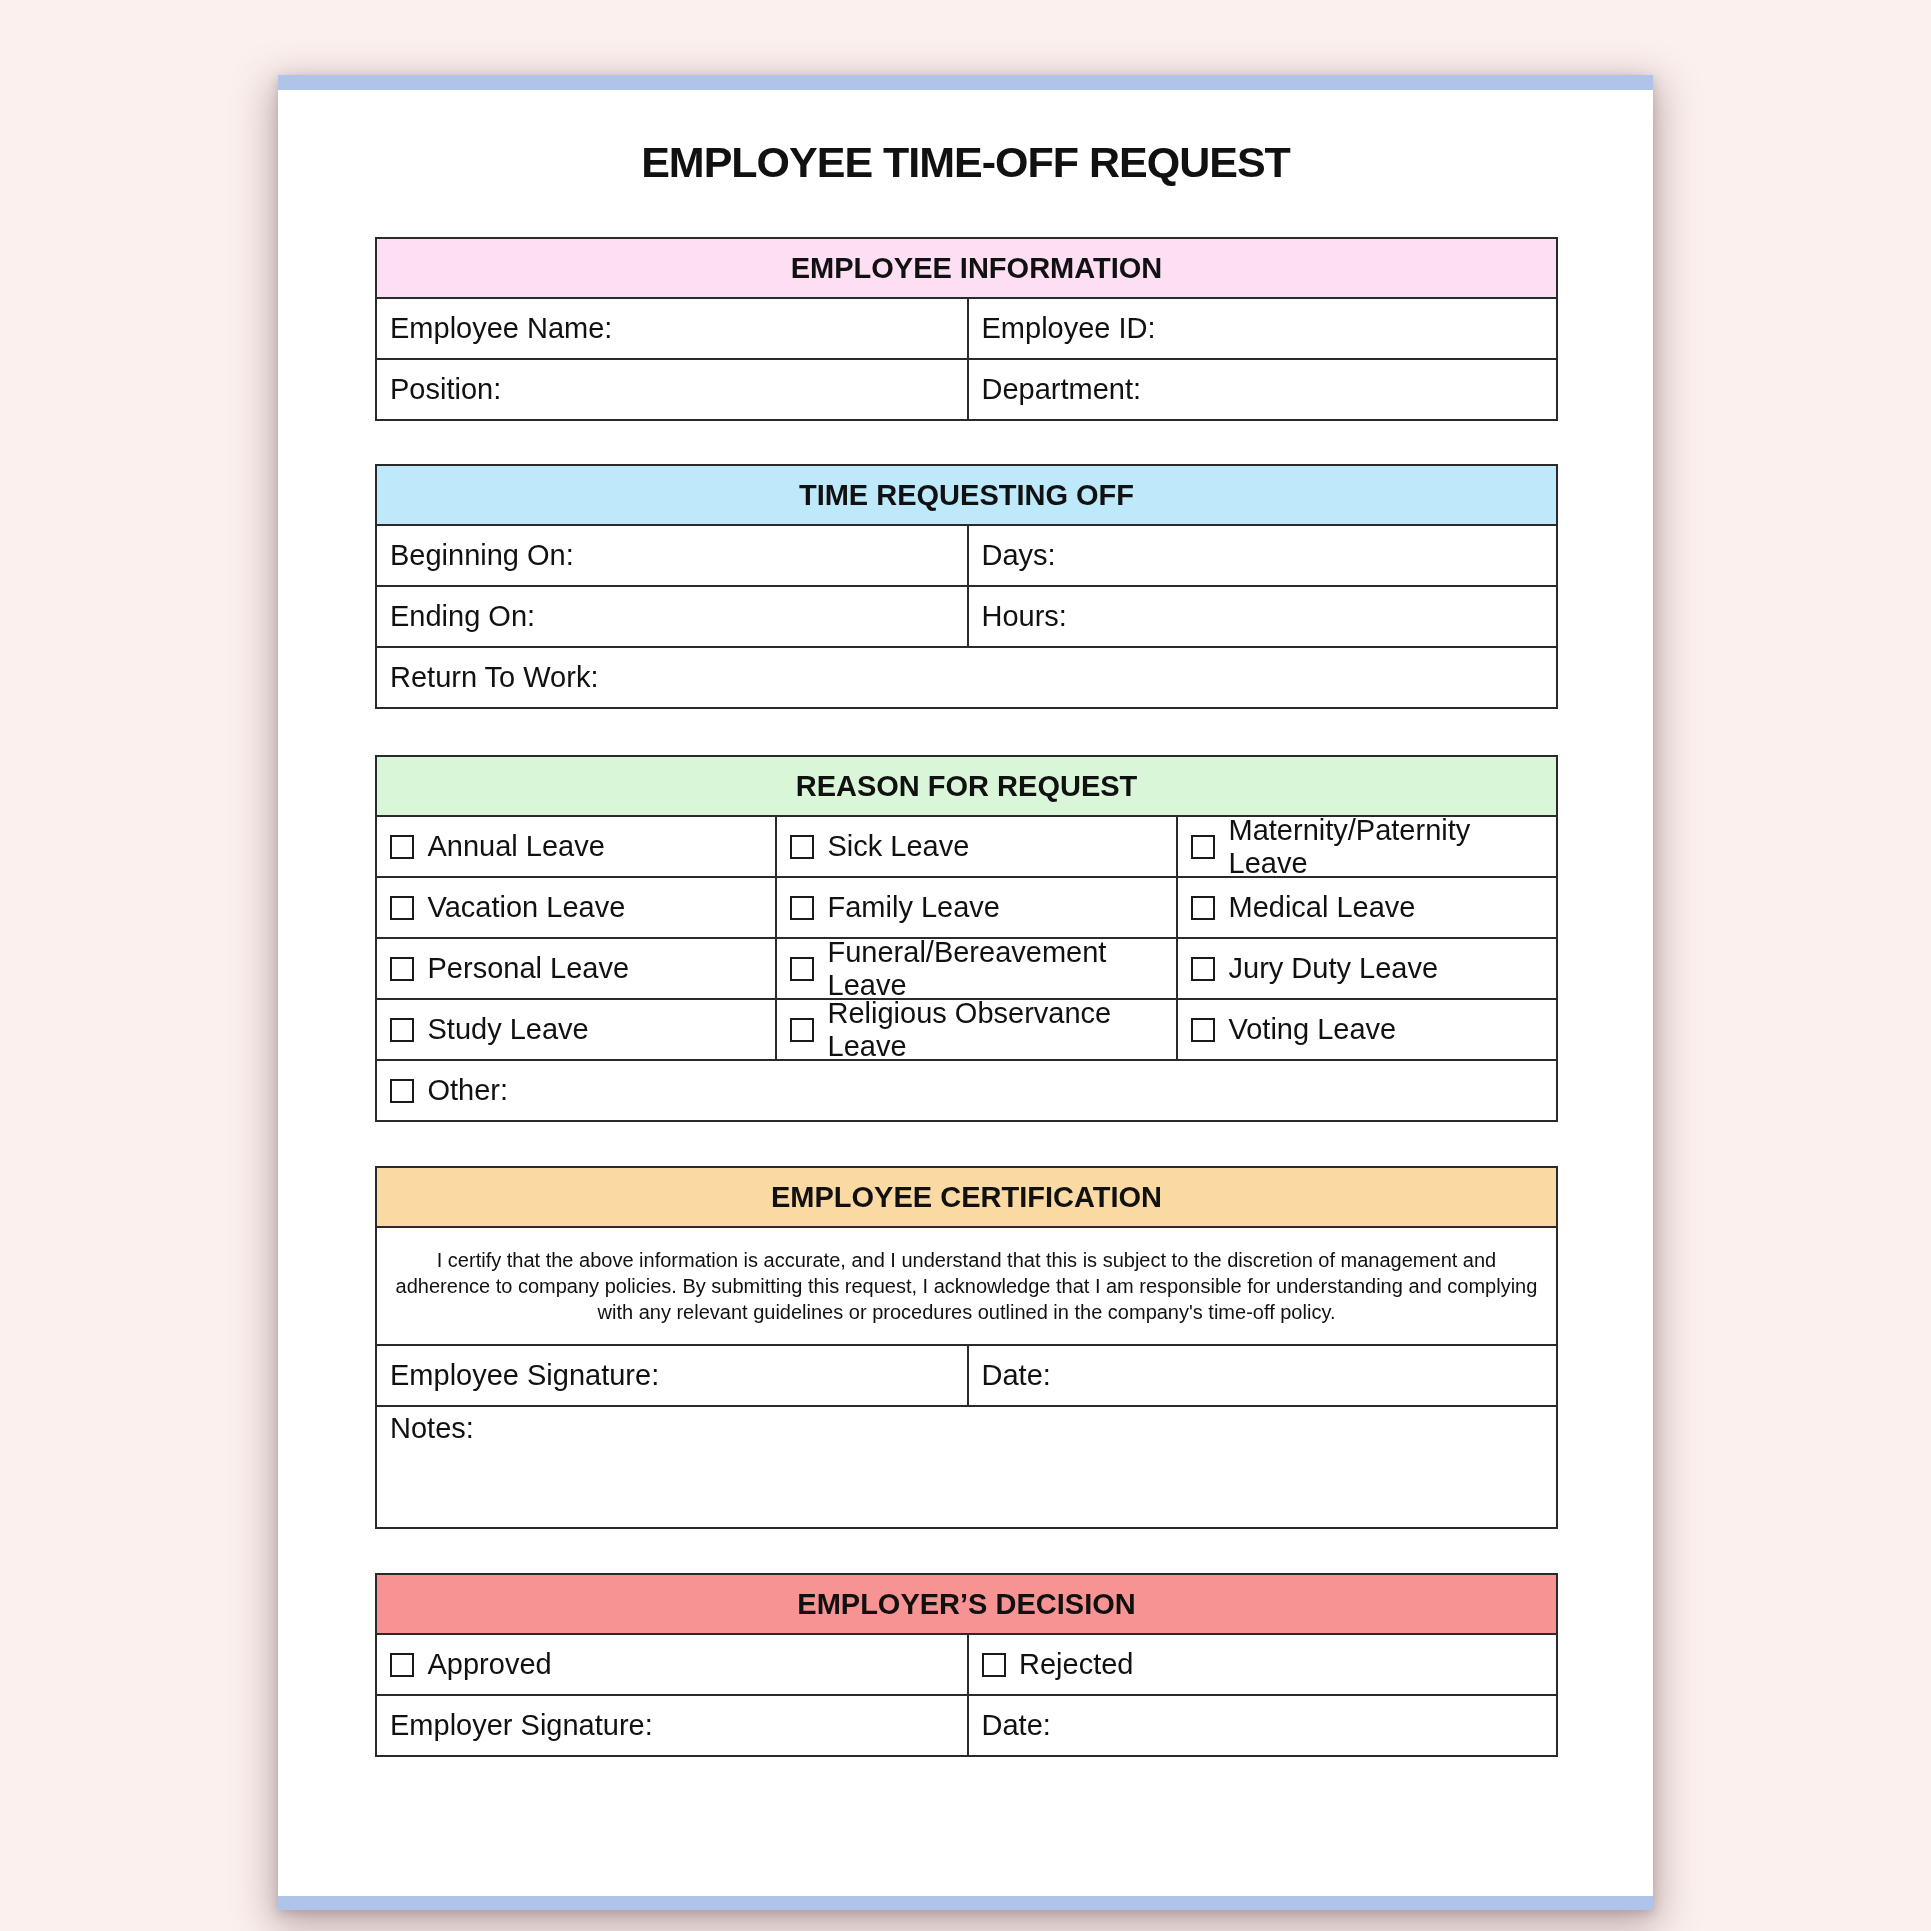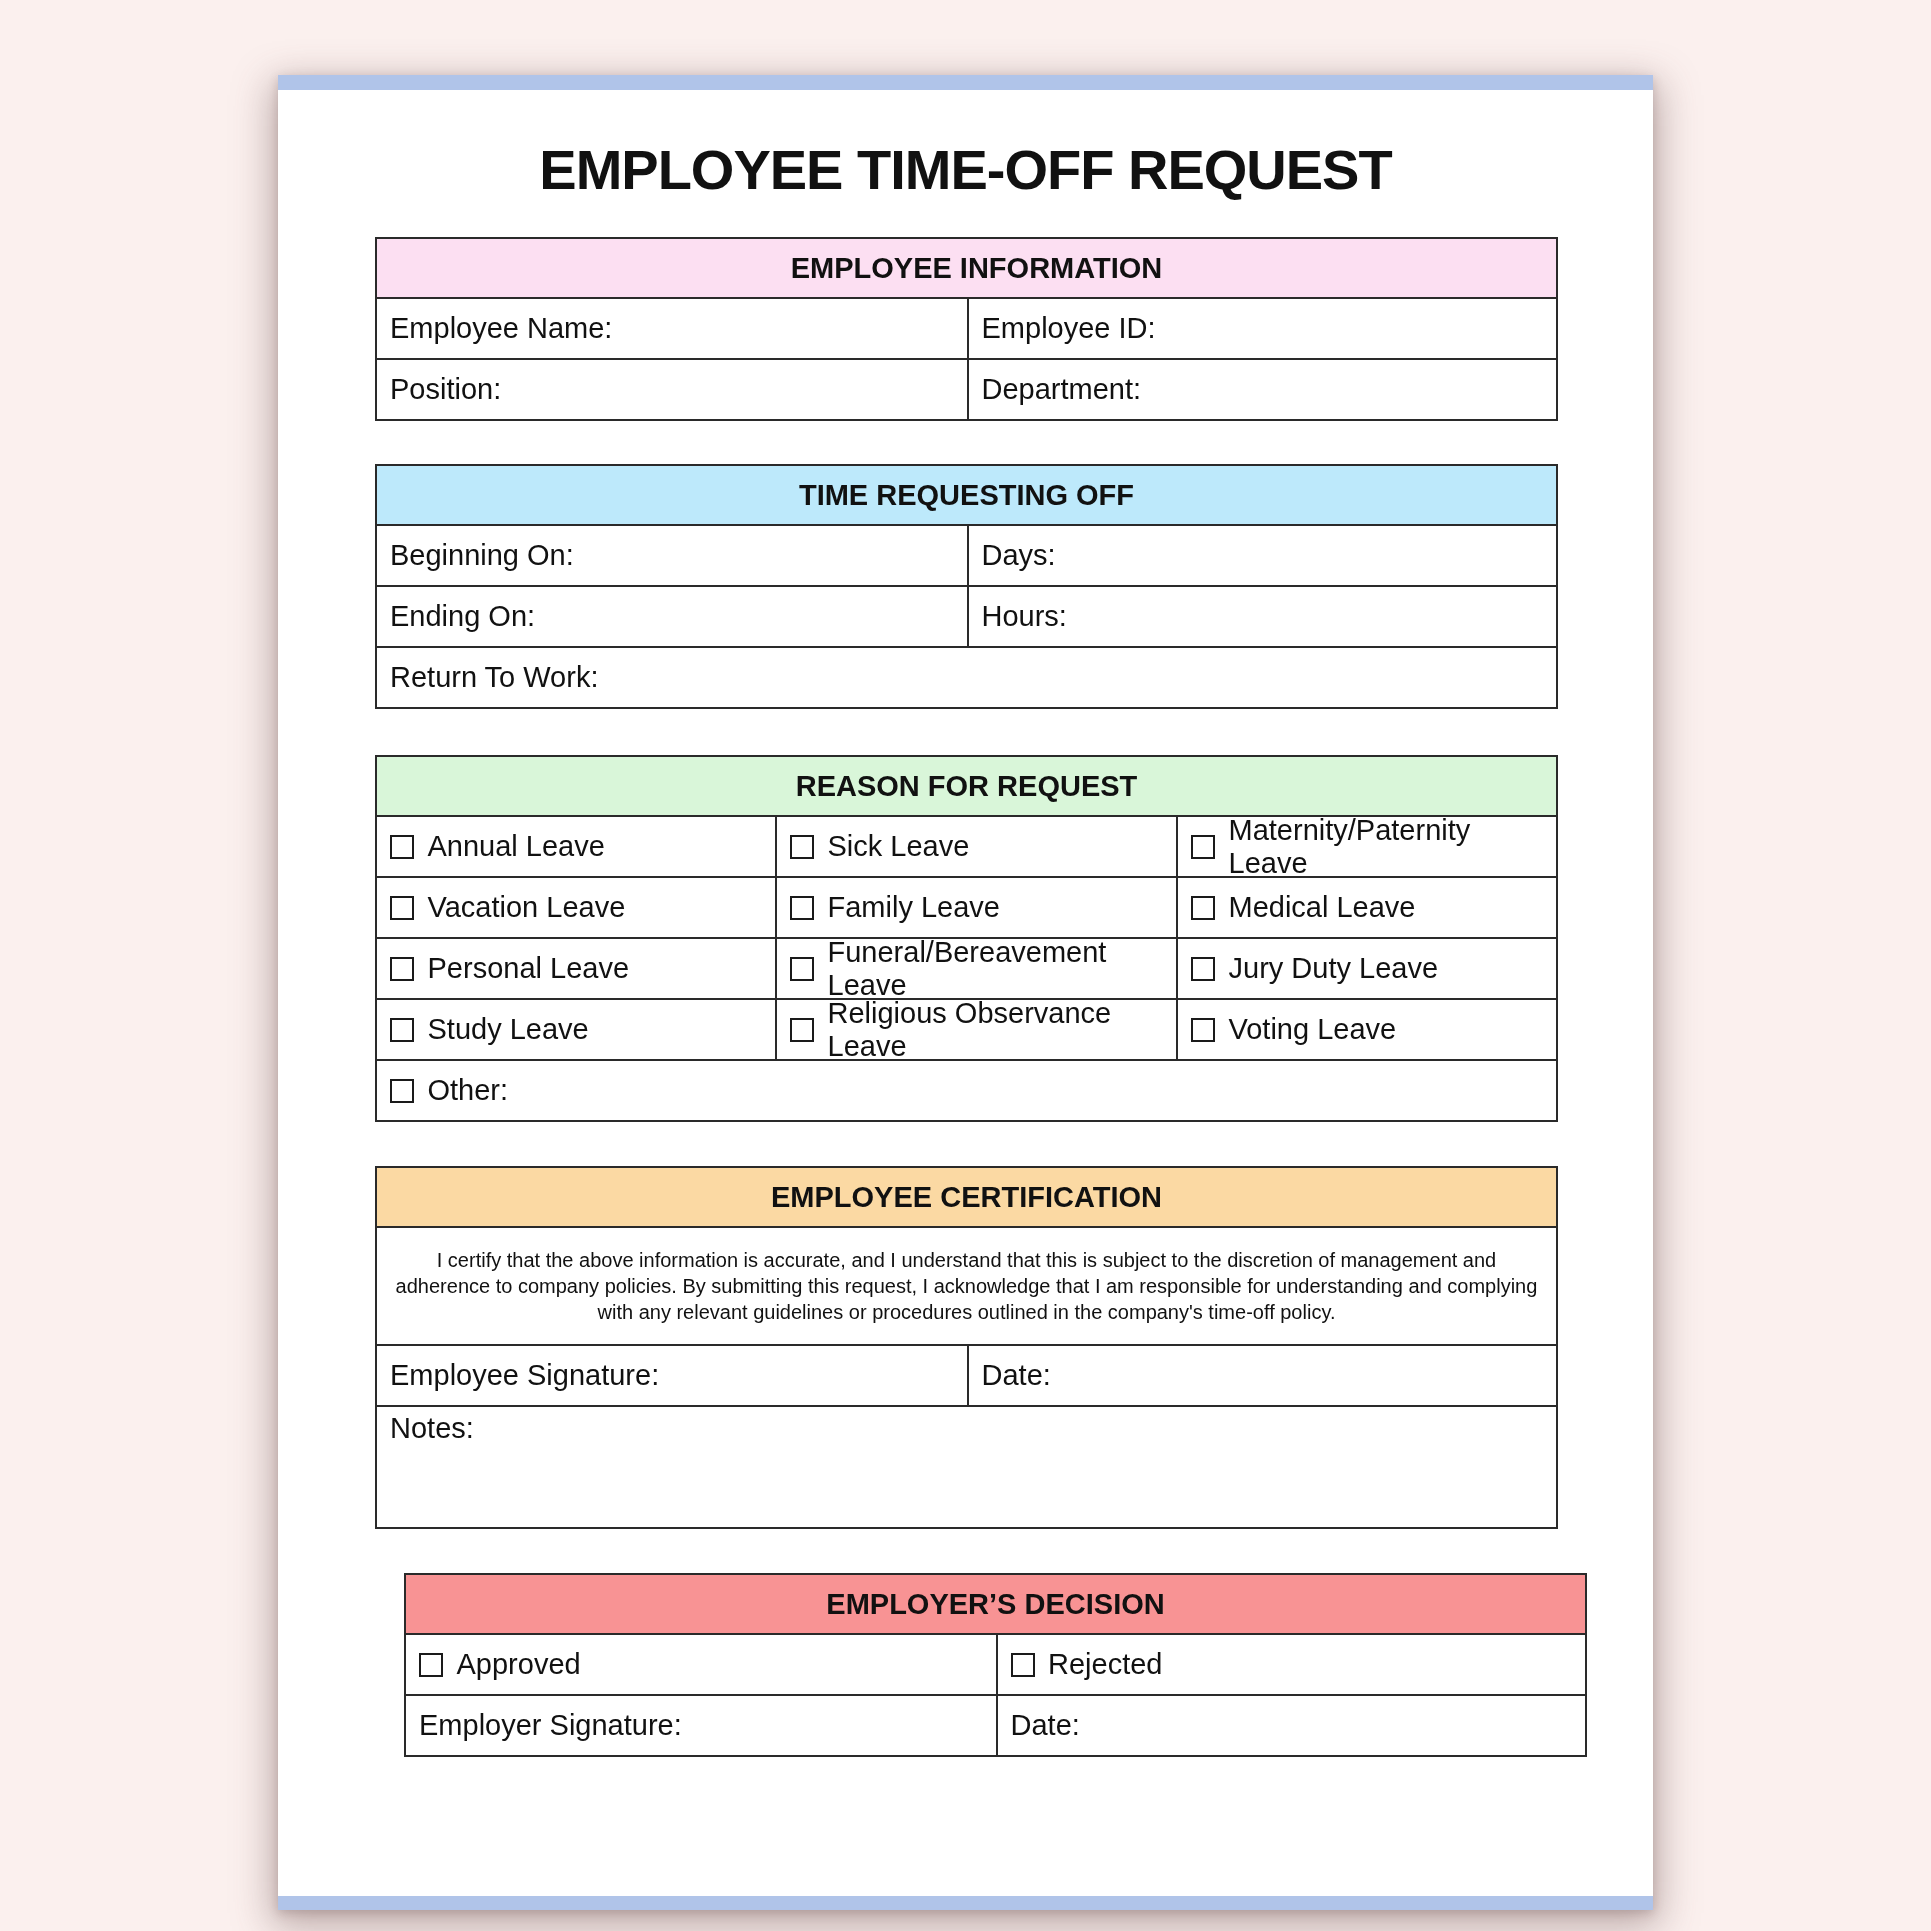--- a/index.html
+++ b/index.html
@@ -11,33 +11,33 @@
   }
   .sheet{
     position:absolute;left:278px;top:75px;width:1375px;height:1835px;
     background:#ffffff;
     box-shadow:0 11.6px 37px 5.8px rgba(95,65,65,0.40), 0 2.9px 9.7px rgba(95,65,65,0.22);
   }
   .bar{position:absolute;left:0;width:100%;height:14.5px;background:var(--accent_bar,#b0c4e9);}
   .bar-top{top:0;}
   .bar-bottom{bottom:0;}
   .title{
-    position:absolute;top:54px;left:0;right:0;margin:12px;
-    text-align:center;font-size:56px;line-height:58px;font-weight:bold;
+    position:absolute;top:54px;left:0;right:0;margin:4px;
+    text-align:center;font-size:43px;line-height:58px;font-weight:bold;
     letter-spacing:-1px;color:var(--text,#111111);
   }
   .tbl{
     position:absolute;left:97px;width:1183px;box-sizing:border-box;
     border:2.9px solid var(--border,#2a2a2a);background:#fff;
   }
   .t1{top:162px;}
   .t2{top:389px;}
   .t3{top:680px;}
   .t4{top:1091px;}
-  .t5{top:1498px;margin-left:29px;}
+  .t5{top:1498px;}
   .hdr{
     height:58px;display:flex;align-items:center;justify-content:center;
     font-weight:bold;font-size:29px;
   }
   .hdr-pink{background:var(--section_employee_info,#fcdff2);padding-left:20px;}
   .hdr-blue{background:var(--section_time_off,#bde9fb);}
   .hdr-green{background:var(--section_reason,#d9f6d9);}
   .hdr-orange{background:var(--section_certification,#fbd9a3);}
   .hdr-red{background:var(--section_decision,#f89394);}
   .row{

